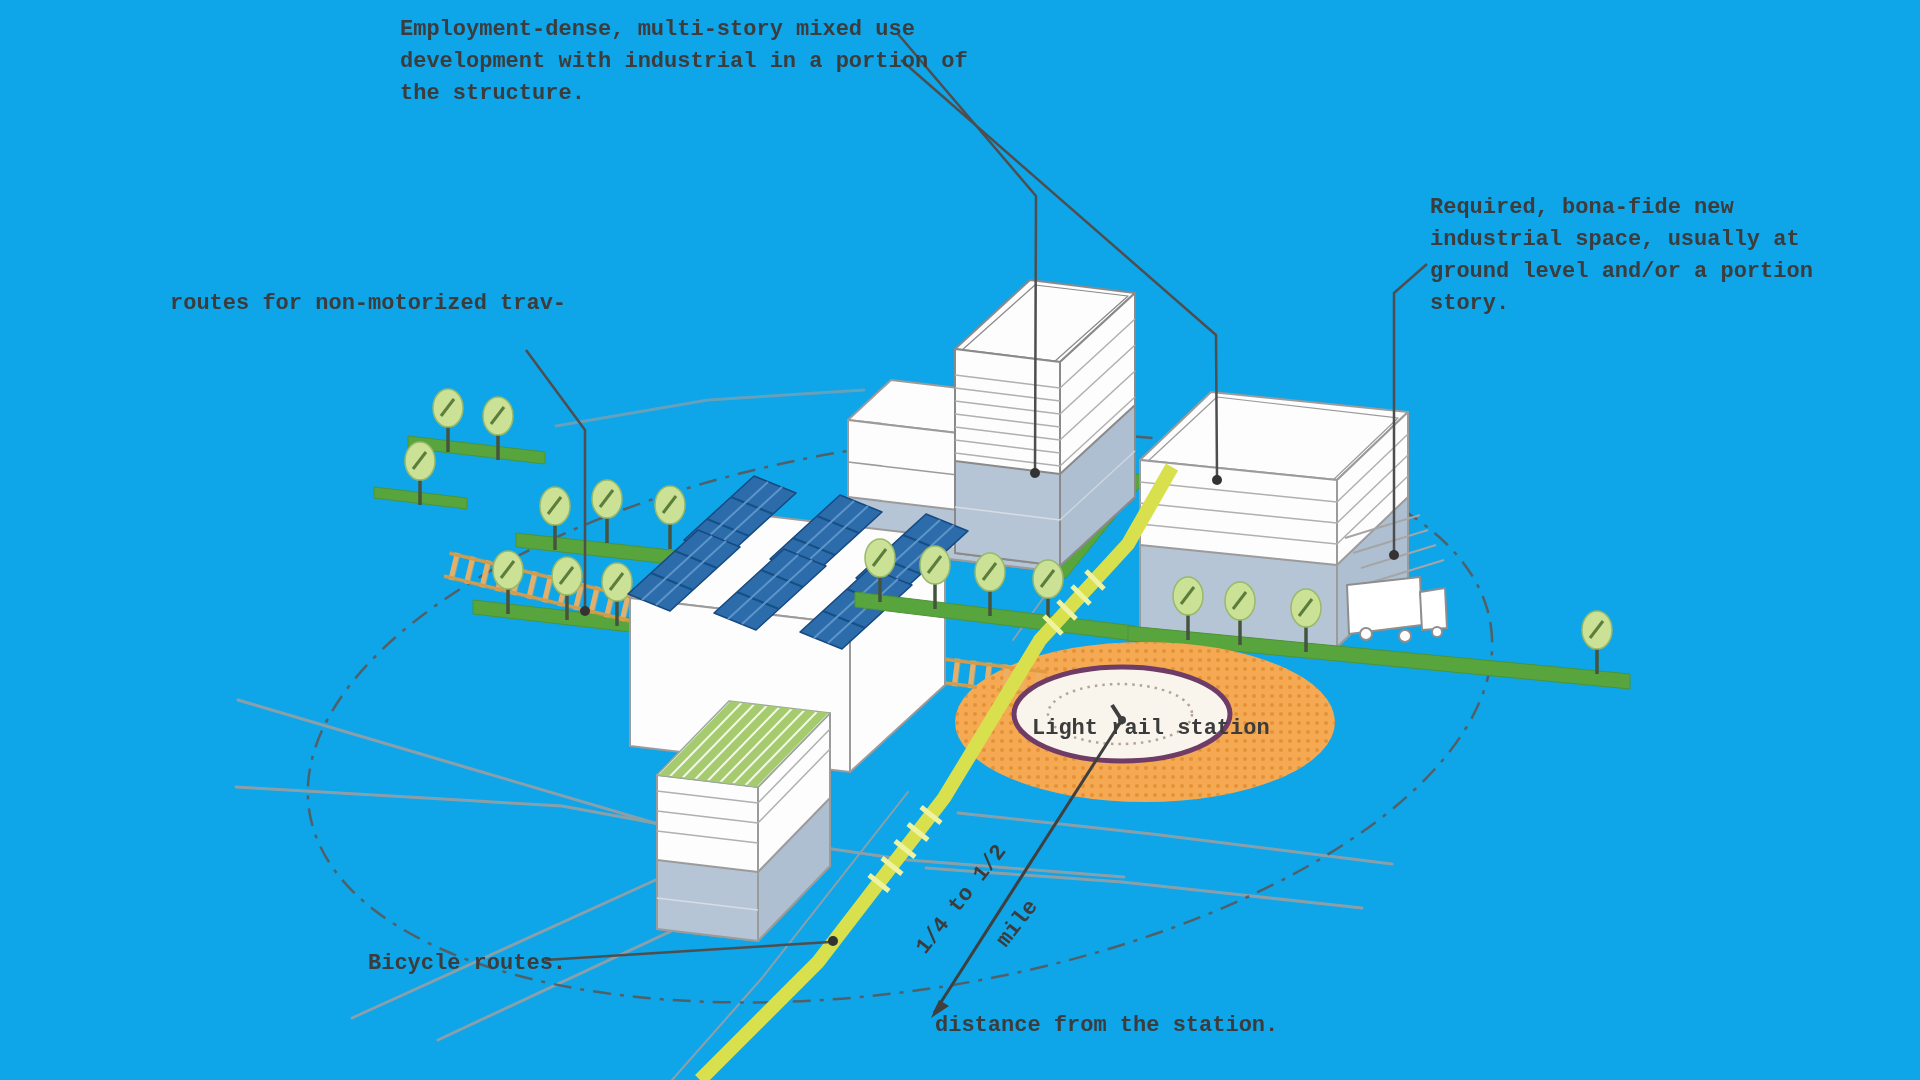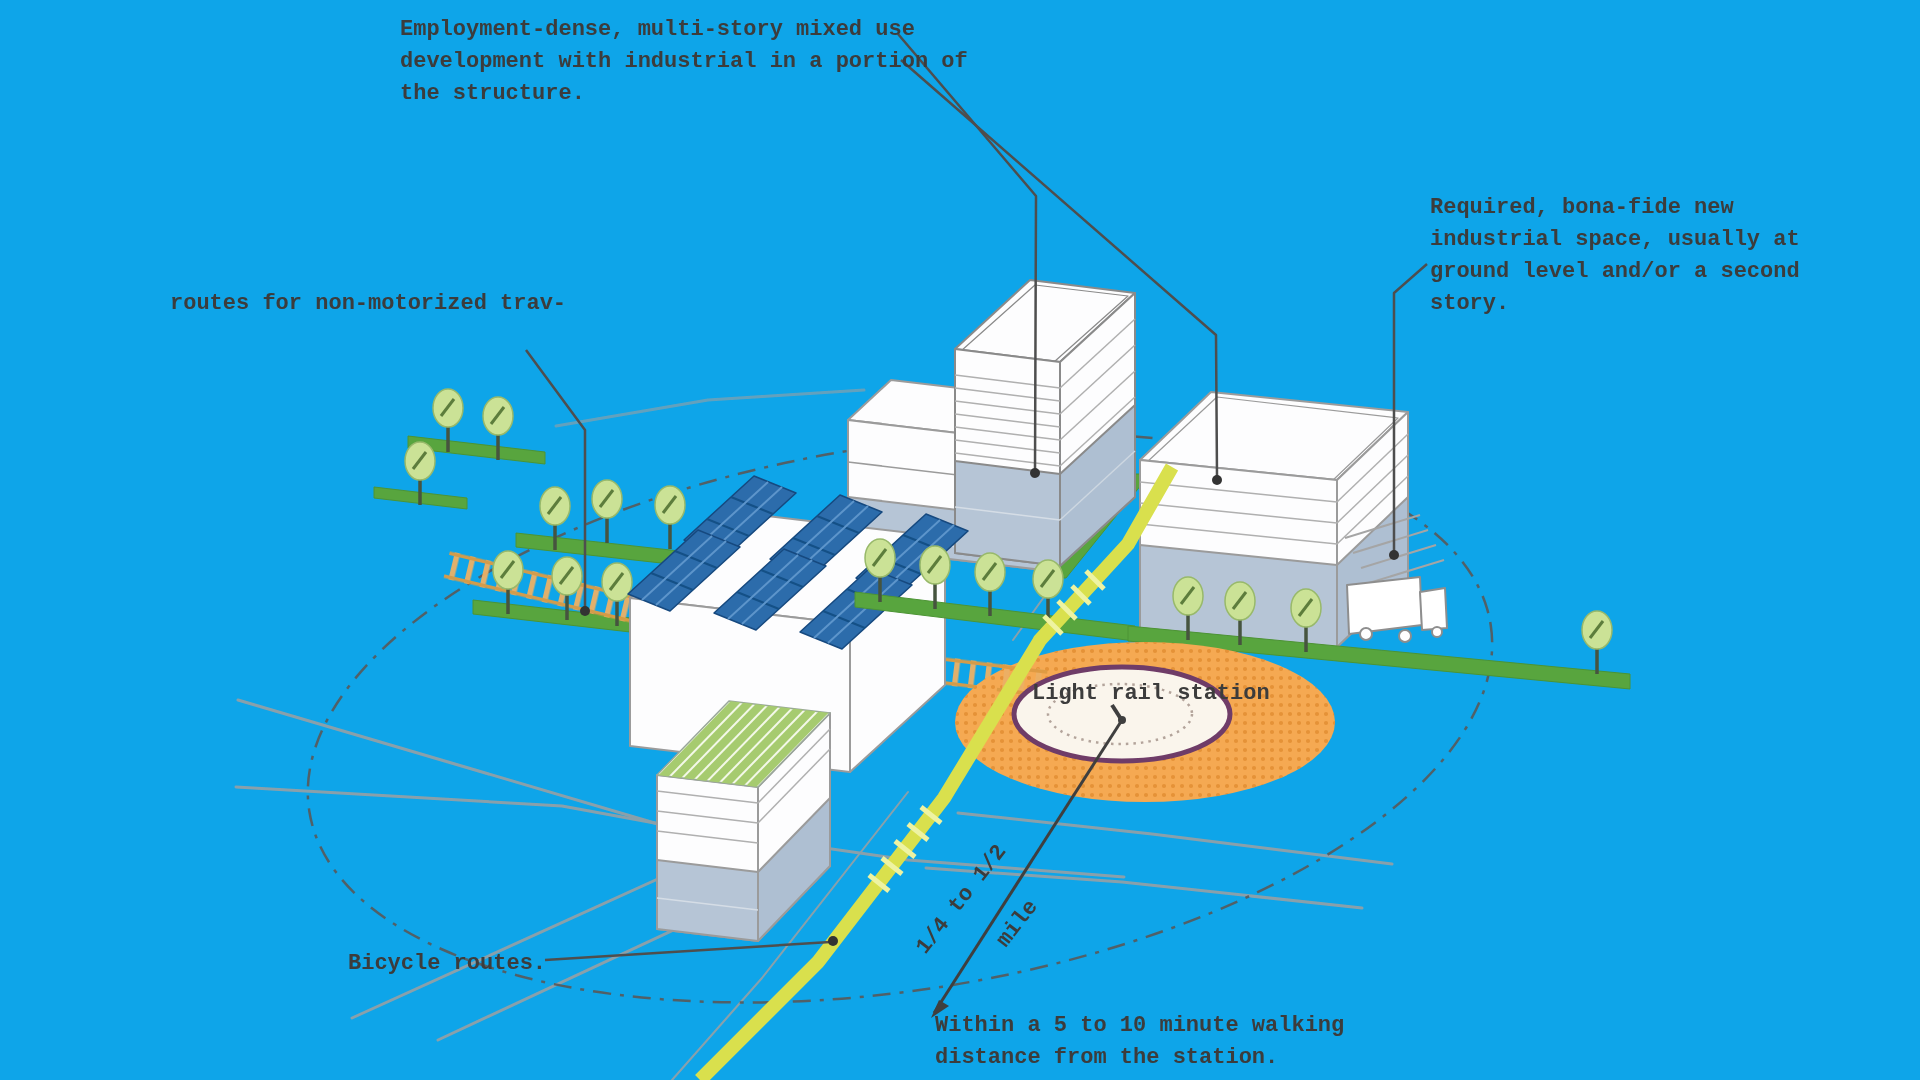--- a/index.html
+++ b/index.html
@@ -291,41 +291,40 @@
 
 <div class="ann" style="left:400px;top:14px;">
   <span class="ln">Employment-dense, multi-story mixed use</span>
   <span class="ln">development with industrial in a portion of</span>
   <span class="ln">the structure.</span>
 </div>
 
 <div class="ann" style="left:1430px;top:192px;">
   <span class="ln">Required, bona-fide new</span>
   <span class="ln">industrial space, usually at</span>
-  <span class="ln">ground level and/or a second</span>
+  <span class="ln">ground level and/or a portion</span>
   <span class="ln">story.</span>
 </div>
 
 <div class="ann" style="left:170px;top:288px;">
   <span class="ln">routes for non-motorized trav-</span>
 </div>
 
-<div class="ann center" style="left:1032px;top:678px;width:195px;">
+<div class="ann center" style="left:1032px;top:713px;width:195px;">
   <span>Light rail station</span>
 </div>
 
-<div class="ann" style="left:348px;top:948px;">
+<div class="ann" style="left:368px;top:948px;">
   <span>Bicycle routes.</span>
 </div>
 
 <div class="ann rot" style="left:962px;top:900px;transform:translate(-50%,-50%) rotate(-52deg);">
   <span>1/4 to 1/2</span>
 </div>
 <div class="ann rot" style="left:1018px;top:924px;transform:translate(-50%,-50%) rotate(-52deg);">
   <span>mile</span>
 </div>
 
 <div class="ann" style="left:935px;top:1010px;">
-  <span class="ln">Within a 5 to 10 minute walking</span>
   <span class="ln">distance from the station.</span>
 </div>
 
 </div>
 
 </body></html>

